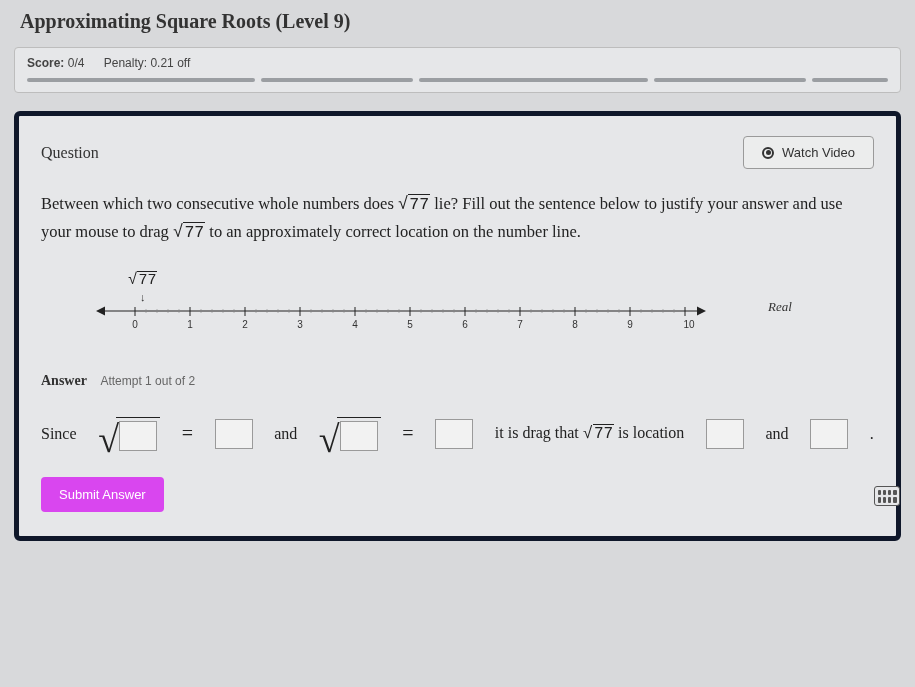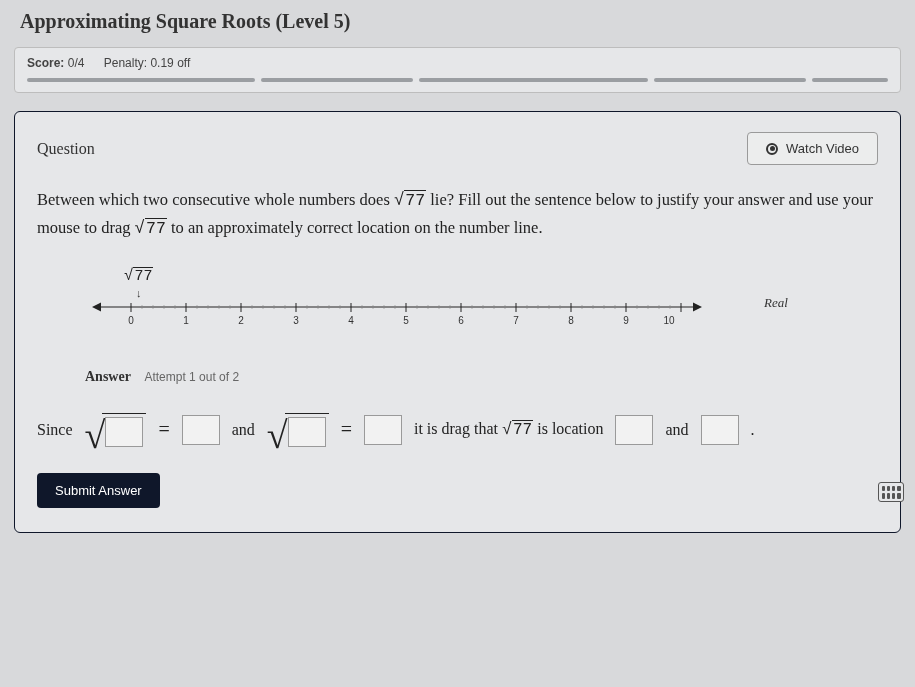--- a/index.html
+++ b/index.html
@@ -42,21 +42,21 @@
       border-radius: 2px;
     }
     .prog-seg.s1 { flex: 3; }
     .prog-seg.s2 { flex: 2; }
     .prog-seg.s3 { flex: 3; }
     .prog-seg.s4 { flex: 2; }
     .prog-seg.s5 { flex: 1; }
 
     .question-card {
       background: #e6e7e9;
-      border: 1px solid #0f172a;
+      border: 5px solid #0f172a;
       border-radius: 6px;
       margin: 0 14px;
       padding: 20px 22px 24px 22px;
       position: relative;
     }
     .question-head {
       display: flex;
       justify-content: space-between;
       align-items: center;
       margin-bottom: 22px;
@@ -164,38 +164,38 @@
       font-size: 13px;
       color: #333;
       margin-left: 47px;
     }
 
     .answer-head {
       font-family: Georgia, serif;
       font-size: 14px;
       color: #333;
       margin-top: 10px;
-      margin-left: 48px;
     }
     .answer-head .attempt {
       font-family: Arial, sans-serif;
       font-size: 12px;
       color: #666;
       margin-left: 10px;
     }
 
     .sentence {
       margin-top: 28px;
       display: flex;
       flex-wrap: wrap;
       align-items: center;
       gap: 12px;
       font-family: Georgia, serif;
       font-size: 16px;
       color: #222;
+      justify-content: space-between;
     }
     .inp {
       width: 38px;
       height: 30px;
       border: 1px solid #9a9a9a;
       background: #f2f2f2;
       text-align: center;
       font-size: 14px;
       font-family: Arial, sans-serif;
     }
@@ -211,21 +211,21 @@
       margin-bottom: -3px;
     }
     .big-sqrt .under {
       border-top: 1.4px solid #222;
       padding: 3px 3px 0 3px;
     }
     .eq { font-family: 'Times New Roman', serif; font-size: 20px; }
 
     .submit-btn {
       margin-top: 26px;
-      background: #0f172a;
+      background: #d946ef;
       color: #fff;
       border: none;
       border-radius: 4px;
       padding: 10px 18px;
       font-family: Arial, sans-serif;
       font-size: 13px;
       cursor: pointer;
     }
 
     .keypad-icon {
@@ -245,29 +245,29 @@
       padding: 2.5px;
     }
     .keypad-icon i {
       background: #555;
       border-radius: 1px;
     }
   </style>
 </head>
 <body>
 
-<div class="page-title">Approximating Square Roots (Level 5)</div>
+<div class="page-title">Approximating Square Roots (Level 9)</div>
 
 <div class="score-bar">
   <div class="score-text">
     <b>Score:</b>
     <span>0/4</span>
     <span class="sep"></span>
     <span>Penalty:</span>
-    <span>0.19 off</span>
+    <span>0.21 off</span>
   </div>
   <div class="progress-row">
     <div class="prog-seg s1"></div>
       <div class="prog-seg s2"></div>
       <div class="prog-seg s3"></div>
       <div class="prog-seg s4"></div>
       <div class="prog-seg s5"></div>
   </div>
 </div>
 
@@ -366,21 +366,21 @@
       <span style="left:40px">0</span>
       <span style="left:95px">1</span>
       <span style="left:150px">2</span>
       <span style="left:205px">3</span>
       <span style="left:260px">4</span>
       <span style="left:315px">5</span>
       <span style="left:370px">6</span>
       <span style="left:425px">7</span>
       <span style="left:480px">8</span>
       <span style="left:535px">9</span>
-      <span style="left:578px">10</span>
+      <span style="left:594px">10</span>
     </div>
     <div class="real-label">Real</div>
   </div>
 
   <div class="answer-head">
     <b>Answer</b>
     <span class="attempt">Attempt 1 out of 2</span>
   </div>
 
   <div class="keypad-icon">

